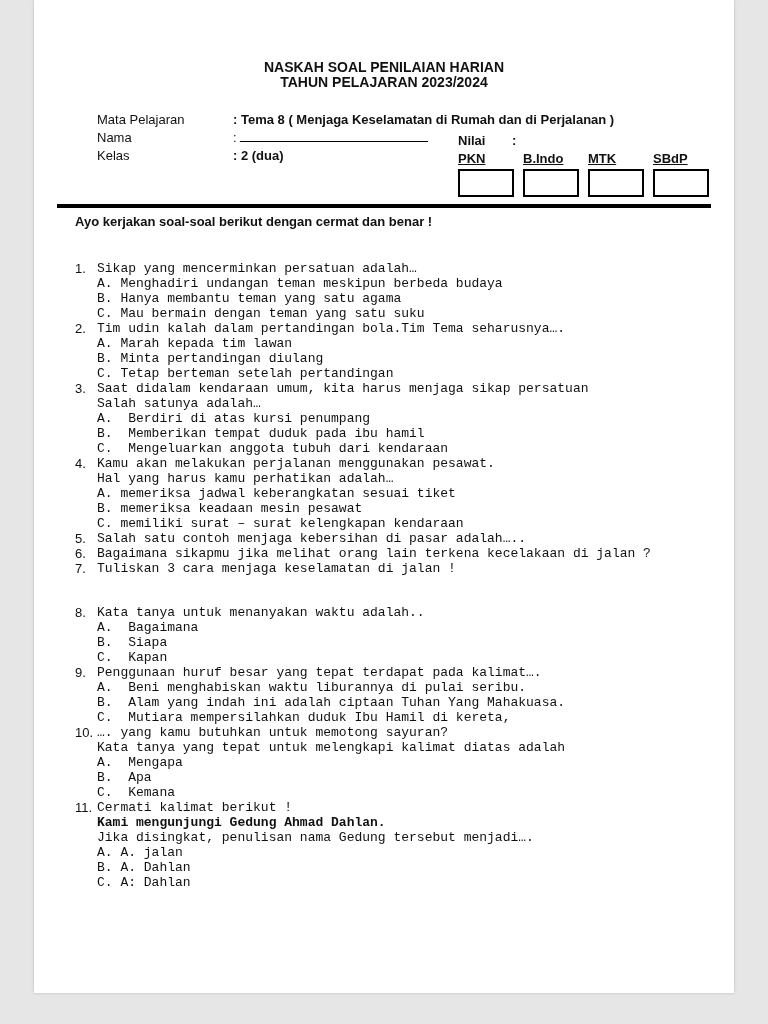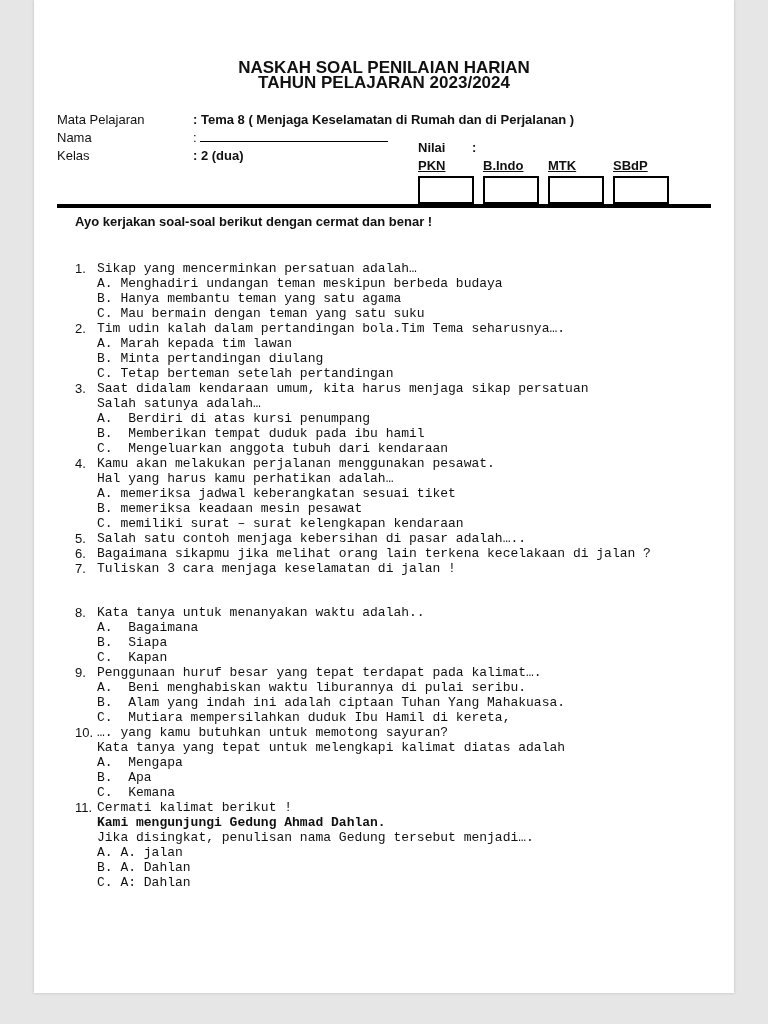--- a/index.html
+++ b/index.html
@@ -19,33 +19,33 @@
     top: 0;
     width: 700px;
     height: 993px;
     background: #ffffff;
     box-shadow: 0 0 3px rgba(0,0,0,0.18);
     padding: 60px 23px 0 23px;
     font-size: 13px;
     line-height: 15px;
   }
   .bold { font-weight: bold; }
-  .title { text-align: center; font-weight: bold; font-size: 17px; margin-bottom: 22px; }
-  .form { position: relative; min-height: 84px; margin-bottom: 8px; }
+  .title { text-align: center; font-weight: bold; font-size: 14px; margin-bottom: 22px; }
+  .form { position: relative; min-height: 84px; margin-bottom: 8px; margin-left: 40px; }
   .form-row { height: 18px; white-space: nowrap; }
   .flabel { display: inline-block; width: 136px; }
   .write-line {
     display: inline-block;
     width: 188px;
     height: 11px;
     border-bottom: 1px solid #000;
     margin-left: 3px;
     vertical-align: baseline;
   }
-  .score { position: absolute; left: 361px; top: 28px; font-weight: bold; }
+  .score { position: absolute; left: 361px; top: 21px; font-weight: bold; }
   .nilai-row { height: 18px; }
   .nilai-label { display: inline-block; width: 54px; }
   .score-cols { display: flex; }
   .col { width: 65px; text-decoration: underline; }
   .col-label { height: 16px; }
   .score-box { width: 56px; height: 28px; border: 2px solid #000; background: #fff; margin-top: 2px; }
   .double-rule {
     height: 2px;
     border-top: 3px solid #000;
     border-bottom: 1px solid #000;

